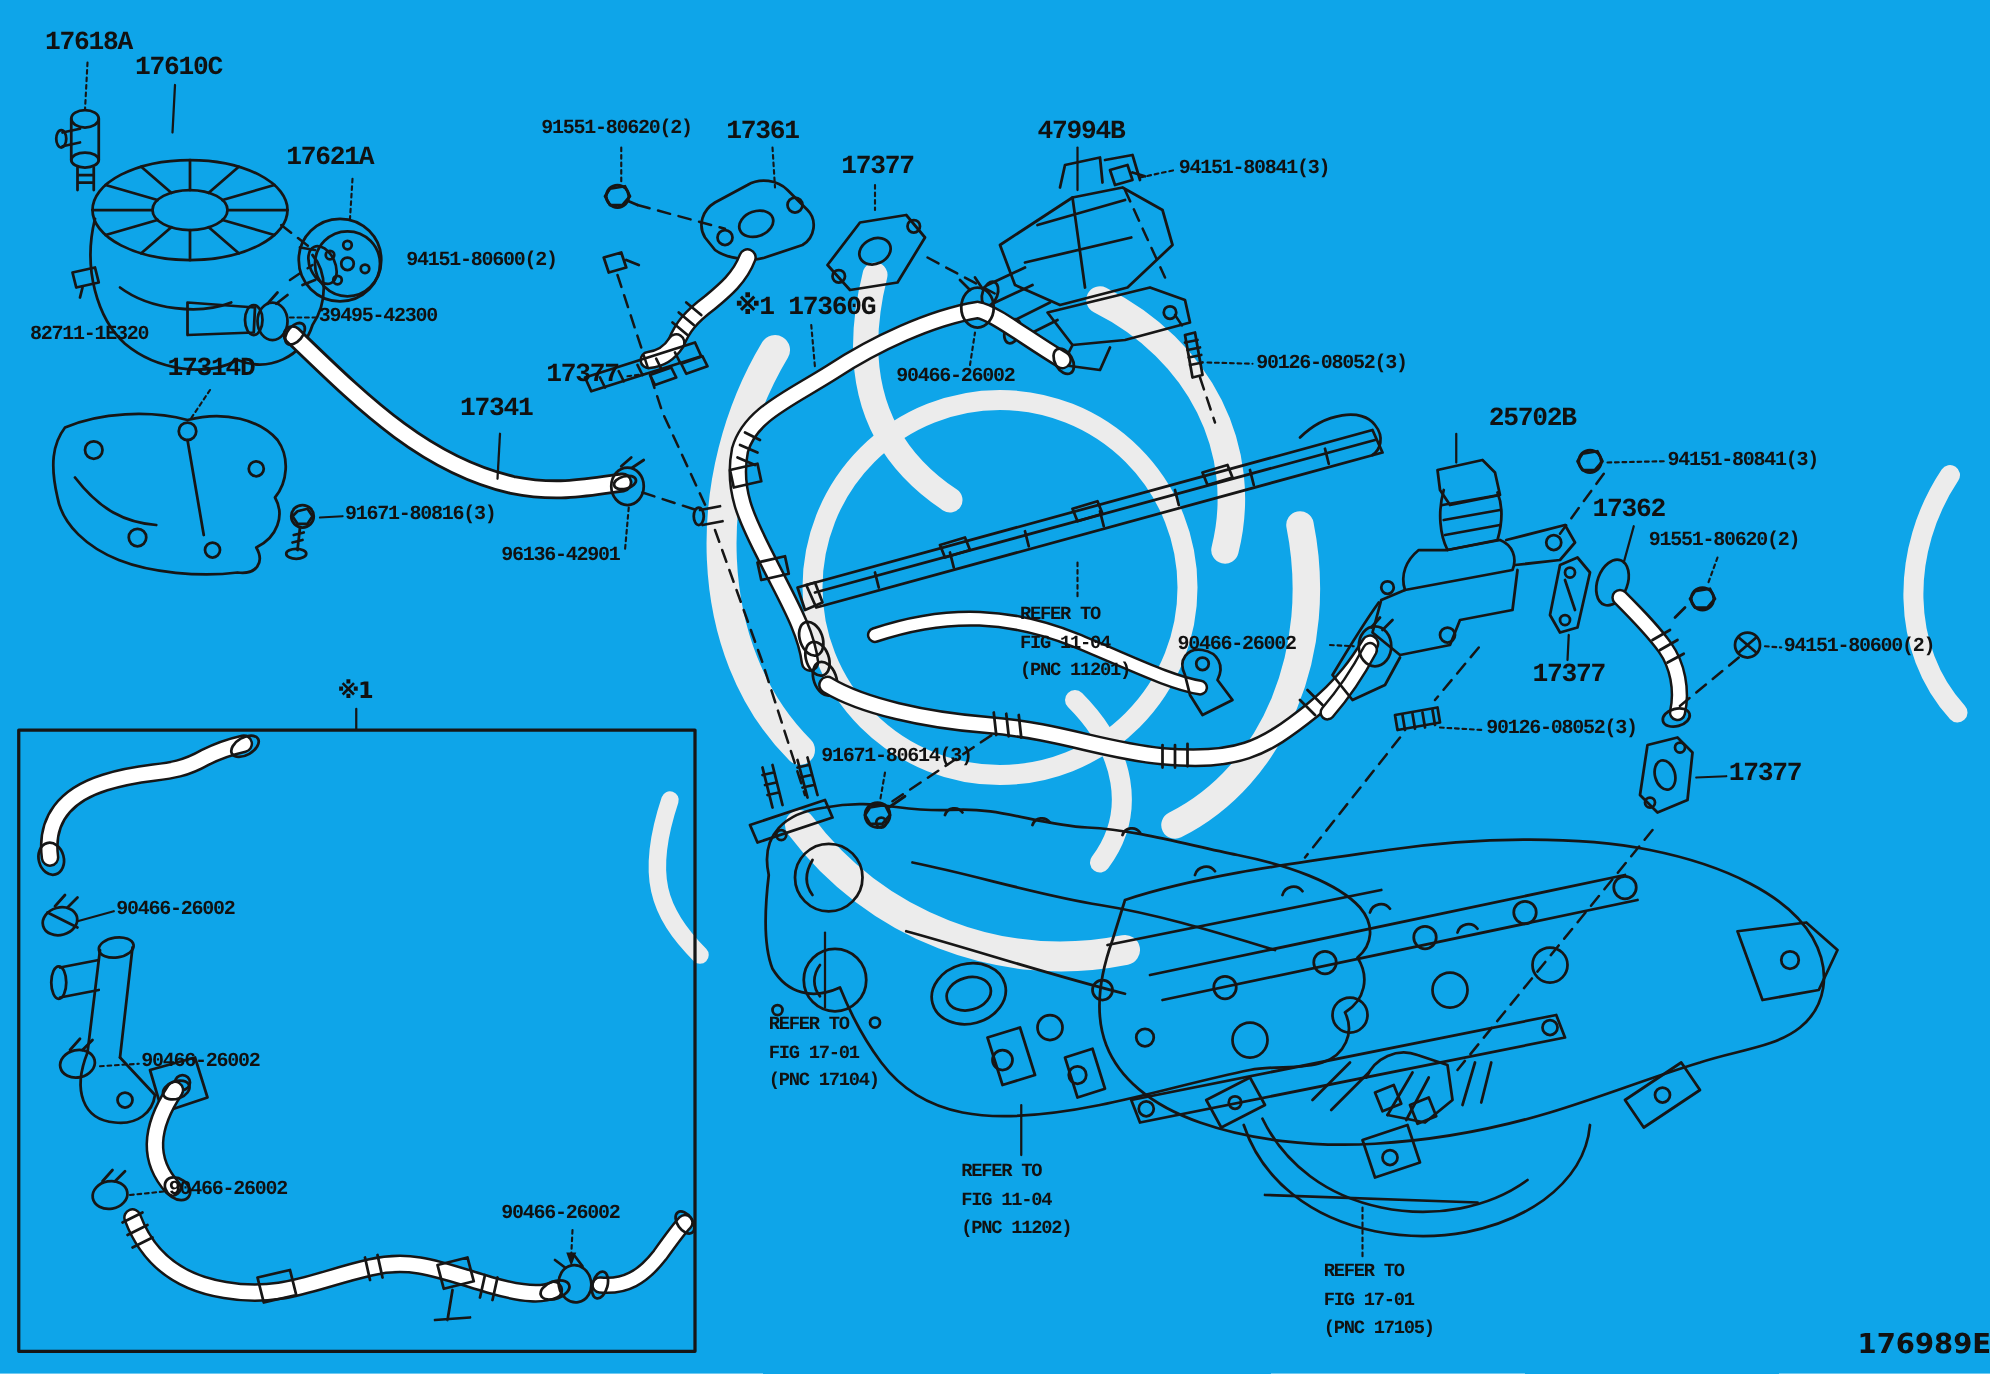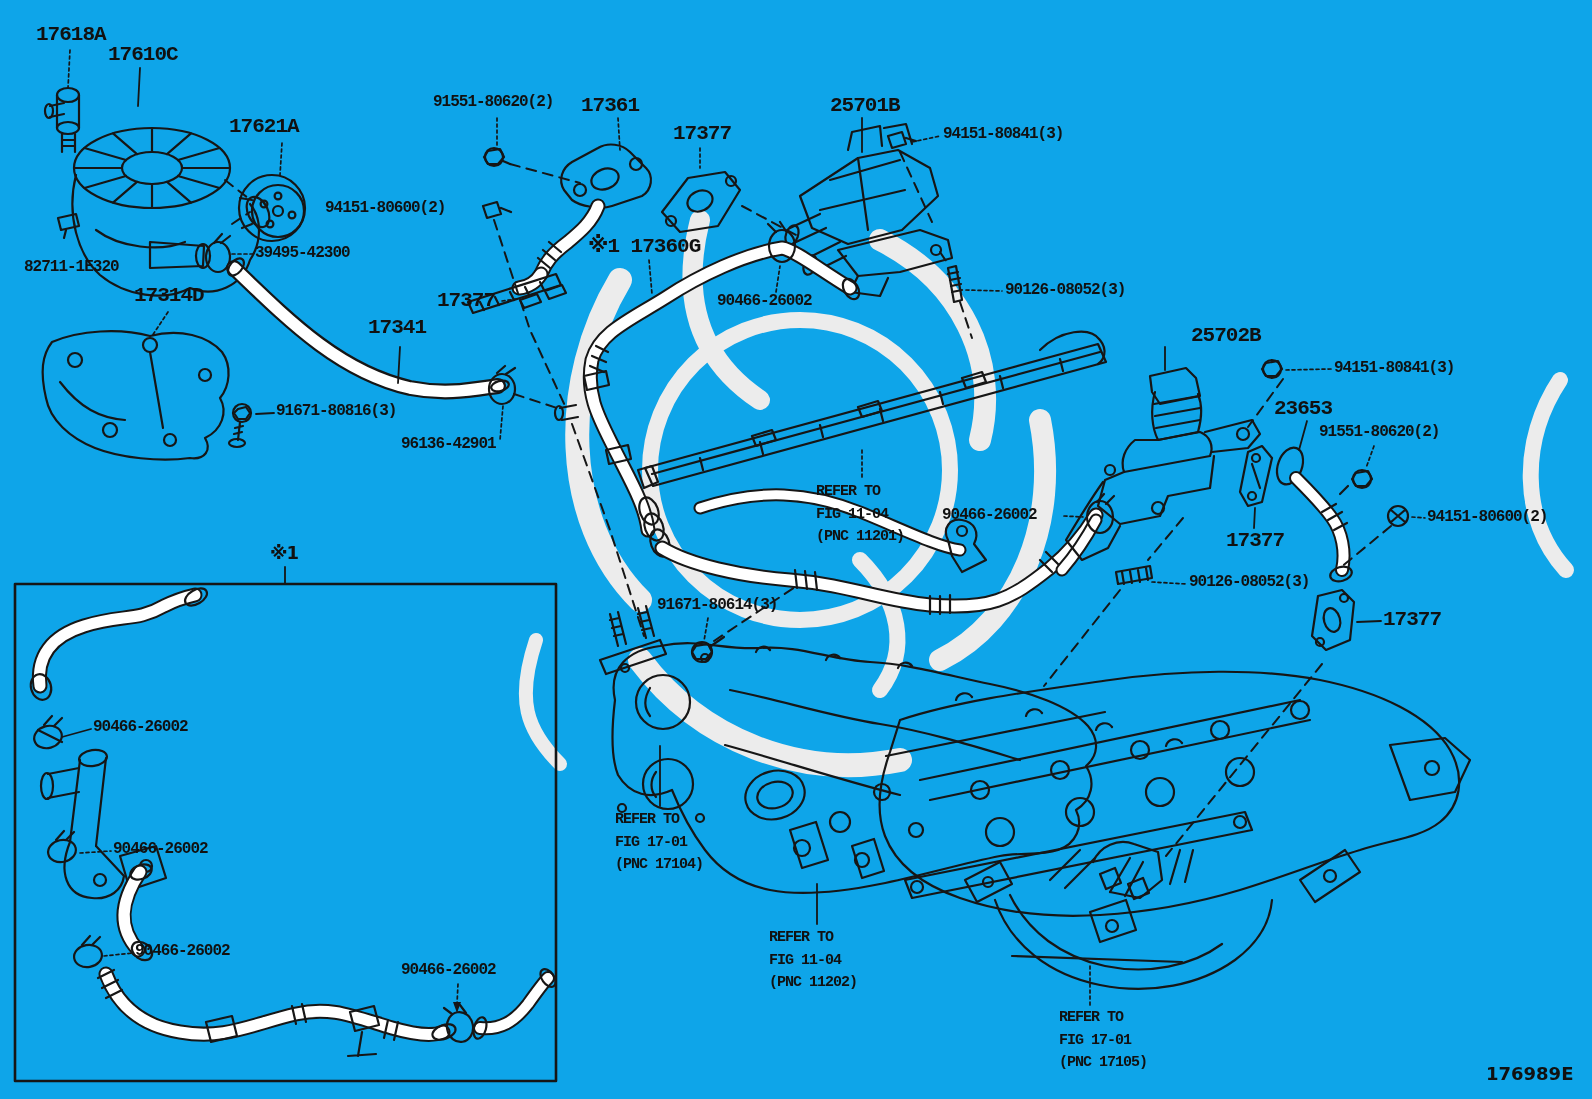--- a/index.html
+++ b/index.html
@@ -4,21 +4,21 @@
 <style>
   html,body{margin:0;padding:0;background:#fff;}
   #stage{position:relative;width:1592px;height:1099px;background:#0ea5e9;overflow:hidden;
          font-family:"Liberation Mono","DejaVu Sans Mono","DejaVu Sans",monospace;}
   #art{position:absolute;left:0;top:0;}
   .lbl{position:absolute;color:#111;font-weight:bold;white-space:nowrap;
        font-size:16px;letter-spacing:-1px;line-height:1.0;}
   .big{font-size:21px;}
   .refer{white-space:pre;line-height:1.5;font-size:15px;}
   .marker{font-size:18px;font-family:"DejaVu Sans",sans-serif;font-weight:bold;}
-  .docno{font-size:18px;font-family:"DejaVu Sans","Liberation Sans",sans-serif;font-weight:bold;letter-spacing:0;text-align:center;}
+  .docno{font-size:22px;font-family:"DejaVu Sans","Liberation Sans",sans-serif;font-weight:bold;letter-spacing:0;text-align:center;}
 </style>
 </head>
 <body>
 
 <div id="stage">
 
 <svg id="art" width="1592" height="1099" viewBox="0 0 1592 1099" fill="none" stroke="#161616" stroke-width="2.2" stroke-linecap="round" stroke-linejoin="round">
 
   <g stroke="#ececec" fill="none">
     <circle cx="800" cy="470" r="150" stroke-width="16"></circle>
@@ -425,26 +425,26 @@
 <div class="lbl" style="left:276px;top:403px">91671-80816(3)</div>
 <div class="lbl big" style="left:368px;top:317px">17341</div>
 <div class="lbl" style="left:433px;top:94px">91551-80620(2)</div>
 <div class="lbl big" style="left:581px;top:95px">17361</div>
 <div class="lbl" style="left:325px;top:200px">94151-80600(2)</div>
 <div class="lbl big" style="left:437px;top:290px">17377</div>
 <div class="lbl" style="left:401px;top:436px">96136-42901</div>
 <div class="lbl big" style="left:673px;top:123px">17377</div>
 <div class="lbl big" style="left:588px;top:236px">※1 17360G</div>
 <div class="lbl" style="left:717px;top:293px">90466-26002</div>
-<div class="lbl big" style="left:830px;top:95px">25701B</div>
+<div class="lbl big" style="left:830px;top:95px">47994B</div>
 <div class="lbl" style="left:943px;top:126px">94151-80841(3)</div>
 <div class="lbl" style="left:1005px;top:282px">90126-08052(3)</div>
 <div class="lbl big" style="left:1191px;top:325px">25702B</div>
 <div class="lbl" style="left:1334px;top:360px">94151-80841(3)</div>
-<div class="lbl big" style="left:1274px;top:398px">23653</div>
+<div class="lbl big" style="left:1274px;top:398px">17362</div>
 <div class="lbl" style="left:1319px;top:424px">91551-80620(2)</div>
 <div class="lbl" style="left:1427px;top:509px">94151-80600(2)</div>
 <div class="lbl big" style="left:1226px;top:530px">17377</div>
 <div class="lbl" style="left:1189px;top:574px">90126-08052(3)</div>
 <div class="lbl big" style="left:1383px;top:609px">17377</div>
 <div class="lbl refer" style="left:816px;top:481px">REFER TO
 FIG 11-04
 (PNC 11201)</div>
 <div class="lbl" style="left:942px;top:507px">90466-26002</div>
 <div class="lbl" style="left:657px;top:597px">91671-80614(3)</div>

